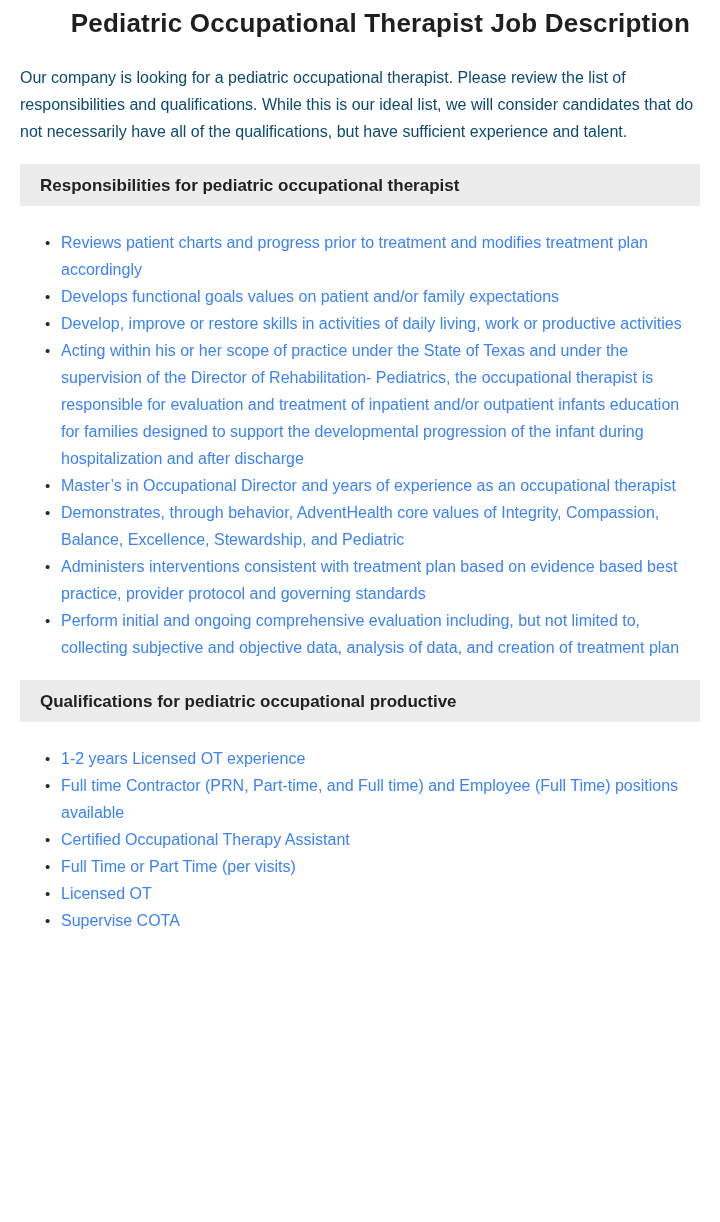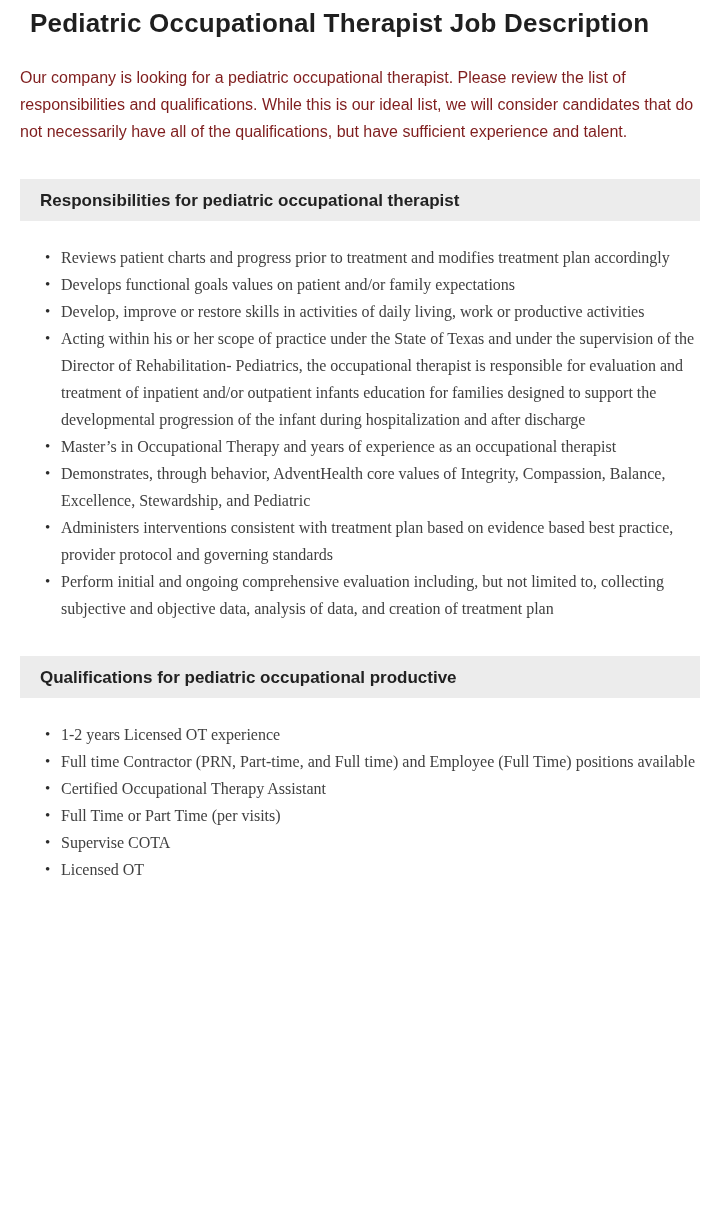--- a/index.html
+++ b/index.html
@@ -17,53 +17,52 @@
   .page {
     width: 720px;
     box-sizing: border-box;
     padding: 4px 20px 30px 20px;
   }
   h1.page-title {
     margin: 2px 10px 0 10px;
     font-size: 26px;
     line-height: 34px;
     font-weight: 700;
-    text-align: left;
+    text-align: right;
     color: #1f1f1f;
     letter-spacing: 0.2px;
   }
   p.intro {
     margin: 24px 0 0 0;
     font-size: 16px;
     line-height: 27px;
-    color: #7f1d1d;
+    color: #0c4a6e;
   }
   .section {
-    margin-top: 34px;
+    margin-top: 19px;
   }
   .section-heading {
     background: #ececec;
     padding: 11px 20px 10px 20px;
     font-size: 17px;
     line-height: 21px;
     font-weight: 700;
     color: #222222;
   }
   ul.bullet-list {
     margin: 23px 0 0 0;
     padding: 0 0 0 25px;
     list-style: none;
   }
   ul.bullet-list li {
     position: relative;
     padding-left: 16px;
     font-size: 16px;
     line-height: 27px;
-    color: #404040;
-    font-family: Liberation Serif, serif;
+    color: #3b82f6;
   }
   ul.bullet-list li::before {
     content: "\2022";
     position: absolute;
     left: 0;
     top: 0;
     font-size: 15px;
     line-height: 27px;
     color: #2b2b2b;
   }
@@ -77,32 +76,32 @@
 
   <p class="intro">Our company is looking for a pediatric occupational therapist. Please review the list of responsibilities and qualifications. While this is our ideal list, we will consider candidates that do not necessarily have all of the qualifications, but have sufficient experience and talent.</p>
 
   <div class="section">
     <div class="section-heading">Responsibilities for pediatric occupational therapist</div>
     <ul class="bullet-list">
       <li>Reviews patient charts and progress prior to treatment and modifies treatment plan accordingly</li>
       <li>Develops functional goals values on patient and/or family expectations</li>
       <li>Develop, improve or restore skills in activities of daily living, work or productive activities</li>
       <li>Acting within his or her scope of practice under the State of Texas and under the supervision of the Director of Rehabilitation- Pediatrics, the occupational therapist is responsible for evaluation and treatment of inpatient and/or outpatient infants education for families designed to support the developmental progression of the infant during hospitalization and after discharge</li>
-      <li>Master’s in Occupational Therapy and years of experience as an occupational therapist</li>
+      <li>Master’s in Occupational Director and years of experience as an occupational therapist</li>
       <li>Demonstrates, through behavior, AdventHealth core values of Integrity, Compassion, Balance, Excellence, Stewardship, and Pediatric</li>
       <li>Administers interventions consistent with treatment plan based on evidence based best practice, provider protocol and governing standards</li>
       <li>Perform initial and ongoing comprehensive evaluation including, but not limited to, collecting subjective and objective data, analysis of data, and creation of treatment plan</li>
     </ul>
   </div>
 
   <div class="section">
     <div class="section-heading">Qualifications for pediatric occupational productive</div>
     <ul class="bullet-list">
       <li>1-2 years Licensed OT experience</li>
       <li>Full time Contractor (PRN, Part-time, and Full time) and Employee (Full Time) positions available</li>
       <li>Certified Occupational Therapy Assistant</li>
       <li>Full Time or Part Time (per visits)</li>
+      <li>Licensed OT</li>
       <li>Supervise COTA</li>
-      <li>Licensed OT</li>
     </ul>
   </div>
 
 </div>
 
 </body></html>

